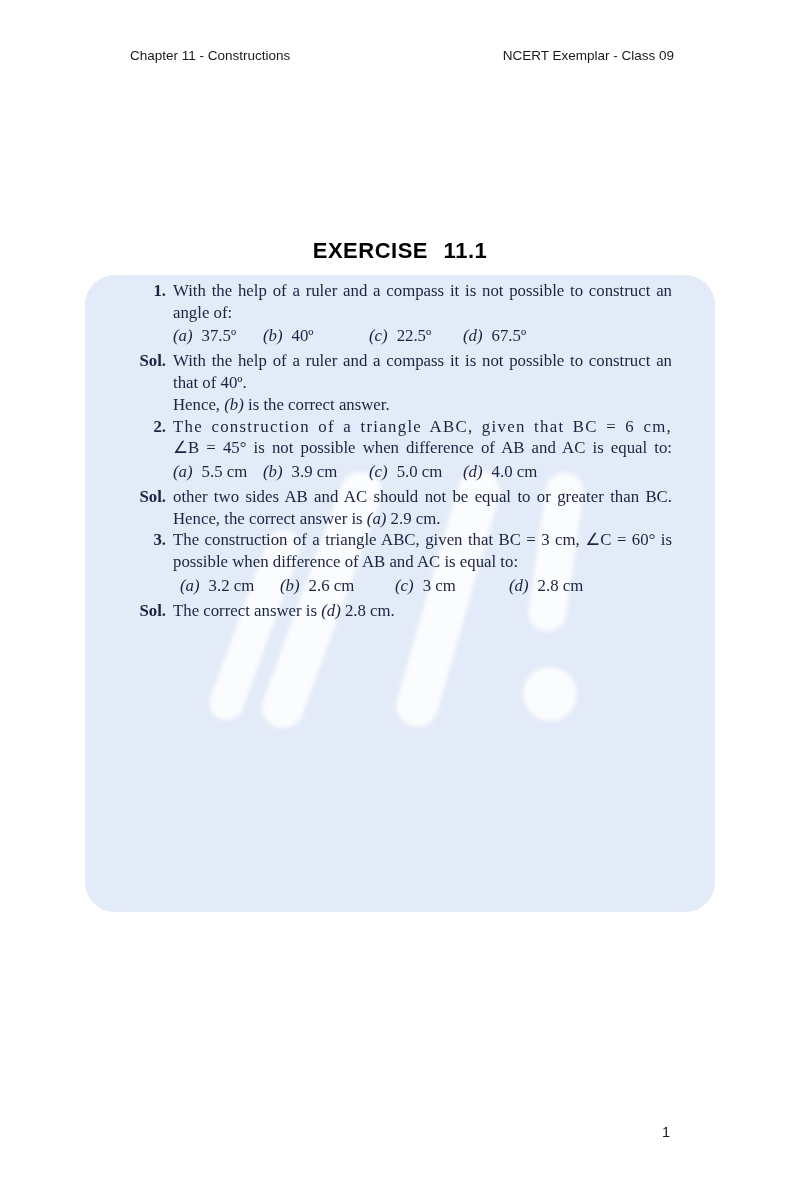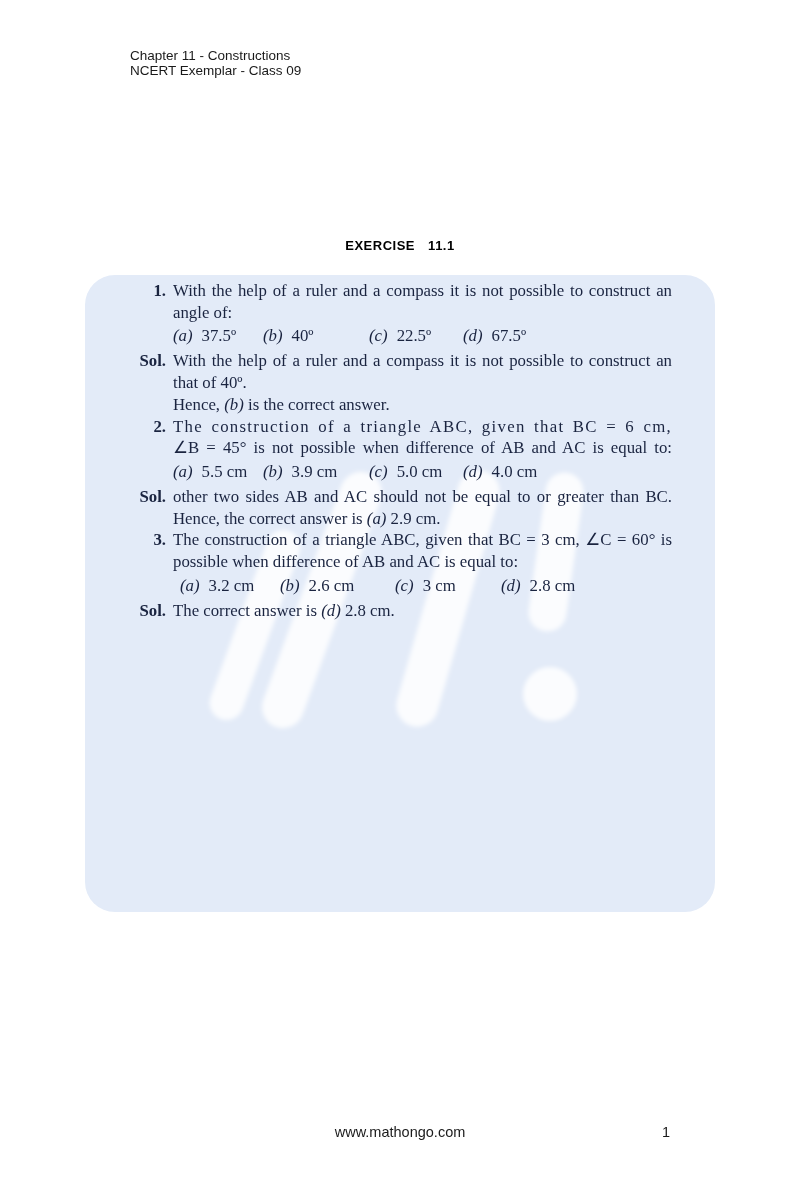--- a/index.html
+++ b/index.html
@@ -8,46 +8,46 @@
     --page_bg:#ffffff;
     --muted:#1a1a1a;
   }
   *{margin:0;padding:0;box-sizing:border-box;}
   html,body{background:#fff;}
   body{width:800px;height:1190px;position:relative;overflow:hidden;background:var(--page_bg);}
   .page{position:absolute;inset:0;}
 
   
   .header{position:absolute;top:48px;left:130px;right:126px;display:flex;justify-content:space-between;
-          font-family:"Liberation Sans",sans-serif;font-size:13.5px;color:var(--muted);flex-direction:column;}
+          font-family:"Liberation Sans",sans-serif;font-size:13.5px;color:var(--muted);}
 
   
   .ex-title{position:absolute;top:238px;left:0;width:100%;text-align:center;
-            font-family:"Liberation Sans",sans-serif;font-weight:bold;font-size:13px;
+            font-family:"Liberation Sans",sans-serif;font-weight:bold;font-size:22px;
             letter-spacing:.5px;word-spacing:9px;color:#000;}
 
   
   .panel{position:absolute;left:85px;top:275px;width:630px;height:637px;background:var(--panel_bg);
          border-radius:30px;overflow:hidden;}
   .panel-content{position:relative;z-index:2;margin:5px 43px 0 88px;
                  font-family:"Liberation Serif",serif;font-size:16.8px;line-height:21.7px;color:var(--text);}
   .block{position:relative;}
   .block.sol{margin-top:3px;}
   .hang{position:absolute;left:-40px;top:0;width:33px;text-align:right;font-weight:bold;}
   .tline{min-height:21.7px;}
   .jl{text-align:justify;text-align-last:justify;}
   .ls{letter-spacing:1.3px;}
   .it{font-style:italic;}
 
   
   .opt-row{position:relative;height:22px;margin:2px 0 3px 0;}
   .opt{position:absolute;top:0;white-space:nowrap;}
   .ol{font-style:italic;margin-right:9px;}
   .opt-row.r12 .c1{left:0px;} .opt-row.r12 .c2{left:90px;} .opt-row.r12 .c3{left:196px;} .opt-row.r12 .c4{left:290px;}
-  .opt-row.r3  .c1{left:7px;} .opt-row.r3  .c2{left:107px;} .opt-row.r3  .c3{left:222px;} .opt-row.r3  .c4{left:328px;}
+  .opt-row.r3  .c1{left:7px;} .opt-row.r3  .c2{left:107px;} .opt-row.r3  .c3{left:222px;} .opt-row.r3  .c4{left:336px;}
 
   
   .watermark{position:absolute;inset:0;z-index:1;pointer-events:none;}
   .wm-stroke{position:absolute;background:rgba(255,255,255,.85);border-radius:40px;filter:blur(2px);}
   .wm-s1{left:153px;top:250px;width:34px;height:200px;transform:rotate(20deg);}
   .wm-s2{left:216px;top:190px;width:42px;height:270px;transform:rotate(20deg);}
   .wm-s3{left:342px;top:191px;width:42px;height:265px;transform:rotate(16deg);}
   .wm-s4{left:452px;top:197px;width:38px;height:160px;transform:rotate(8deg);}
   .wm-dot{position:absolute;left:438px;top:392px;width:54px;height:54px;border-radius:50%;
           background:rgba(255,255,255,.85);filter:blur(2px);}
@@ -132,16 +132,15 @@
       </div>
 
       <div class="block sol">
         <span class="hang">Sol.</span>
         <div class="tline"><span>The correct answer is </span><span class="it">(d)</span><span> 2.8 cm.</span></div>
       </div>
 
     </div>
   </div>
 
-  <div class="footer-url">www.mathongo.com</div>
   <div class="footer-page">1</div>
 
 </div>
 
 </body></html>

